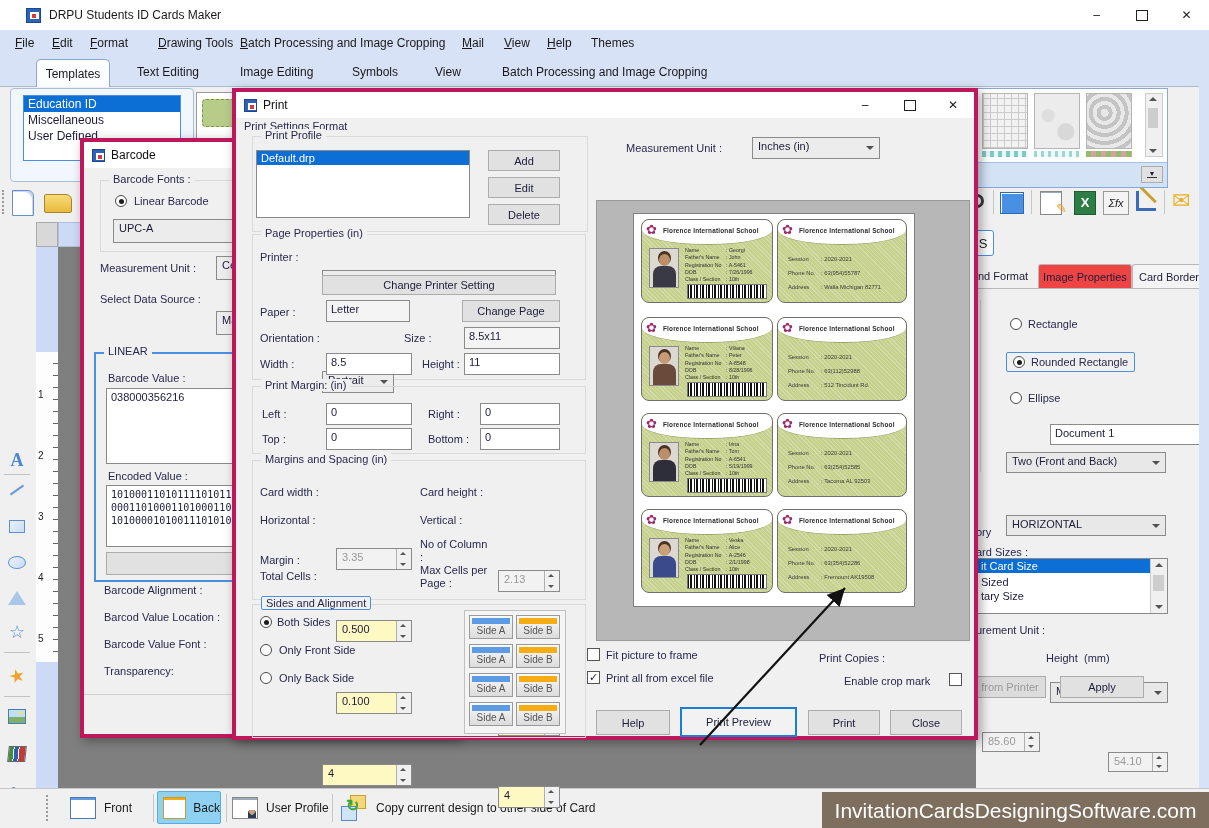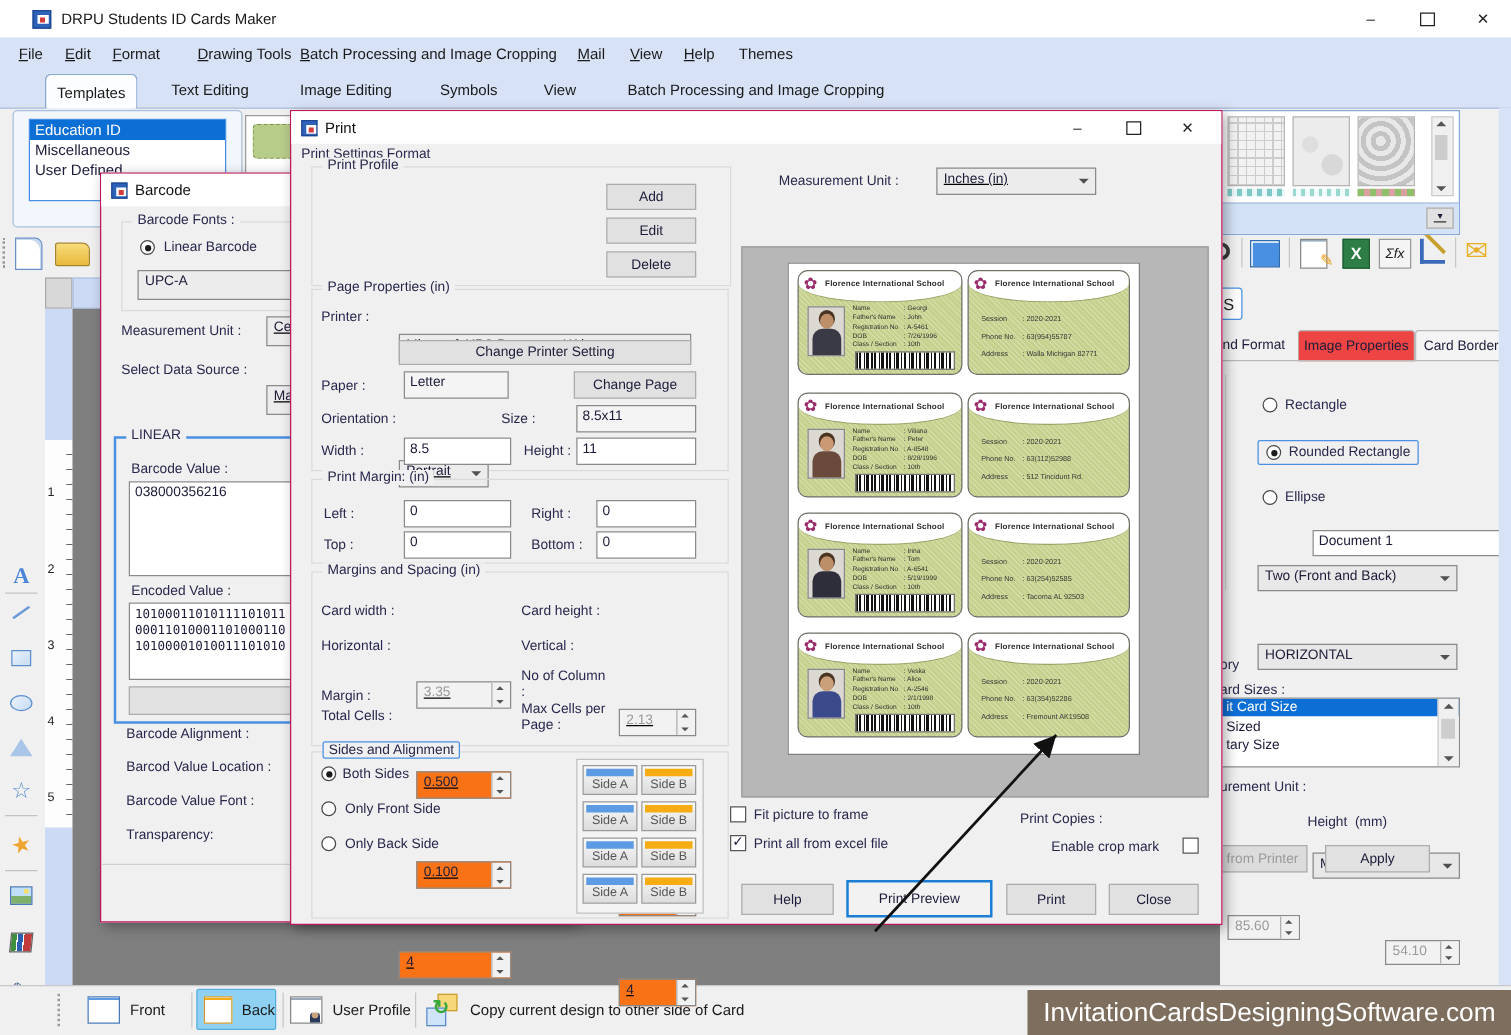--- a/index.html
+++ b/index.html
@@ -3,31 +3,31 @@
 <meta charset="utf-8">
 <style>
   html,body{margin:0;padding:0;background:#555;}
   #app{position:relative;width:1209px;height:828px;background:#f0f0f0;font-family:"Liberation Sans",sans-serif;overflow:hidden;margin:0 auto;}
   .abs{position:absolute;}
   .lbl{font-size:11px;color:#28284e;white-space:nowrap;}
   .inp{background:#fff;border:1px solid #8a8a8a;font-size:11px;color:#1c1c3a;padding:2px 4px;white-space:nowrap;overflow:hidden;box-sizing:border-box;}
   .btn{background:#e1e1e1;border:1px solid #acacac;font-size:11px;color:#1c1c3a;display:flex;align-items:center;justify-content:center;box-sizing:border-box;white-space:nowrap;}
   .combo{background:#fff;border:1px solid #8a8a8a;font-size:11px;color:#1c1c3a;padding:2px 16px 2px 5px;position:relative;white-space:nowrap;overflow:hidden;box-sizing:border-box;}
   .combo::after{content:"";position:absolute;right:5px;top:50%;margin-top:-2px;border:4px solid transparent;border-top-color:#505050;}
-  .spin{background:#f97316;border:1px solid #8a8a8a;font-size:11px;color:#1c1c3a;padding:2px 17px 2px 5px;position:relative;white-space:nowrap;overflow:hidden;box-sizing:border-box;}
+  .spin{background:#fef9c3;border:1px solid #8a8a8a;font-size:11px;color:#1c1c3a;padding:2px 17px 2px 5px;position:relative;white-space:nowrap;overflow:hidden;box-sizing:border-box;}
   .spin.dis{background:#f2f2f2;color:#9a9a9a;}
   .ud{position:absolute;right:0;top:0;bottom:0;width:14px;border-left:1px solid #b0b0b0;background:#f1f1f1;}
   .ud::before{content:"";position:absolute;left:3px;top:3px;border:3.5px solid transparent;border-bottom-color:#555;border-top-width:0;}
   .ud::after{content:"";position:absolute;left:3px;bottom:3px;border:3.5px solid transparent;border-top-color:#555;border-bottom-width:0;}
   .grp{border:1px solid #dadada;box-sizing:border-box;}
   .cap{position:absolute;top:-8px;left:8px;background:#f0f0f0;padding:0 4px;font-size:11px;color:#28284e;white-space:nowrap;}
   .radio{width:12px;height:12px;border:1px solid #4a4a4a;border-radius:50%;background:#fff;box-sizing:border-box;flex:0 0 auto;}
   .radio.sel::after{content:"";display:block;width:5px;height:5px;margin:2.5px;background:#1c1c1c;border-radius:50%;}
   .chk{width:13px;height:13px;border:1px solid #555;background:#fff;font-size:11px;line-height:11px;text-align:center;color:#1c1c3a;box-sizing:border-box;}
-  .dlg{background:#f0f0f0;border:1px solid #be185d;box-shadow:3px 3px 10px rgba(0,0,0,.35);box-sizing:border-box;text-decoration:underline;}
+  .dlg{background:#f0f0f0;border:4px solid #be185d;box-shadow:3px 3px 10px rgba(0,0,0,.35);box-sizing:border-box;}
   .dlg-tb{position:absolute;left:0;top:0;right:0;height:26px;background:#fff;display:flex;align-items:center;padding-left:8px;box-sizing:border-box;}
   .dlg-title{font-size:12px;color:#111;margin-left:6px;}
   .wbtn{width:34px;height:22px;display:flex;align-items:center;justify-content:center;font-size:12px;color:#222;}
   .appico{width:15px;height:15px;background:linear-gradient(#fff,#fff) 3px 3px/9px 7px no-repeat,#2d62b8;border:1px solid #1c4690;position:relative;box-sizing:border-box;flex:0 0 auto;}
   .appico::after{content:"";position:absolute;left:5px;top:5px;width:4px;height:4px;background:#d23c3c;}
   .menu-item{display:inline-block;font-size:12px;color:#1a1a1a;}
   .menu-item::first-letter{text-decoration:underline;}
   .menu-item.no-ul::first-letter{text-decoration:none;}
   .ribbon-lbl{font-size:12px;color:#1a1a1a;white-space:nowrap;}
   .sep-v{border-left:1px solid #c6c6c6;}
@@ -366,20 +366,23 @@
     <span class="abs wbtn" style="left:657px;top:2px;">
         <span style="width:10px;height:9px;border:1px solid #222;display:block;"></span>
       </span>
     <span class="abs wbtn" style="left:700px;top:2px;">✕</span>
 
     <span class="abs lbl" style="left:8px;top:28px;">Print Settings Format</span>
 
     <div class="abs grp" style="left:16px;top:44px;width:336px;height:96px;">
       <span class="cap">Print Profile</span>
     </div>
+    <div class="abs" style="left:20px;top:58px;width:212px;height:66px;background:#fff;border:1px solid #8a8a8a;overflow:hidden;">
+      <div class="listrow sel" style="font-size:11px;">Default.drp</div>
+    </div>
     <div class="abs btn" style="left:252px;top:58px;width:72px;height:21px;">
         <span>Add</span>
       </div>
     <div class="abs btn" style="left:252px;top:85px;width:72px;height:21px;">
         <span>Edit</span>
       </div>
     <div class="abs btn" style="left:252px;top:112px;width:72px;height:21px;">
         <span>Delete</span>
       </div>
 

